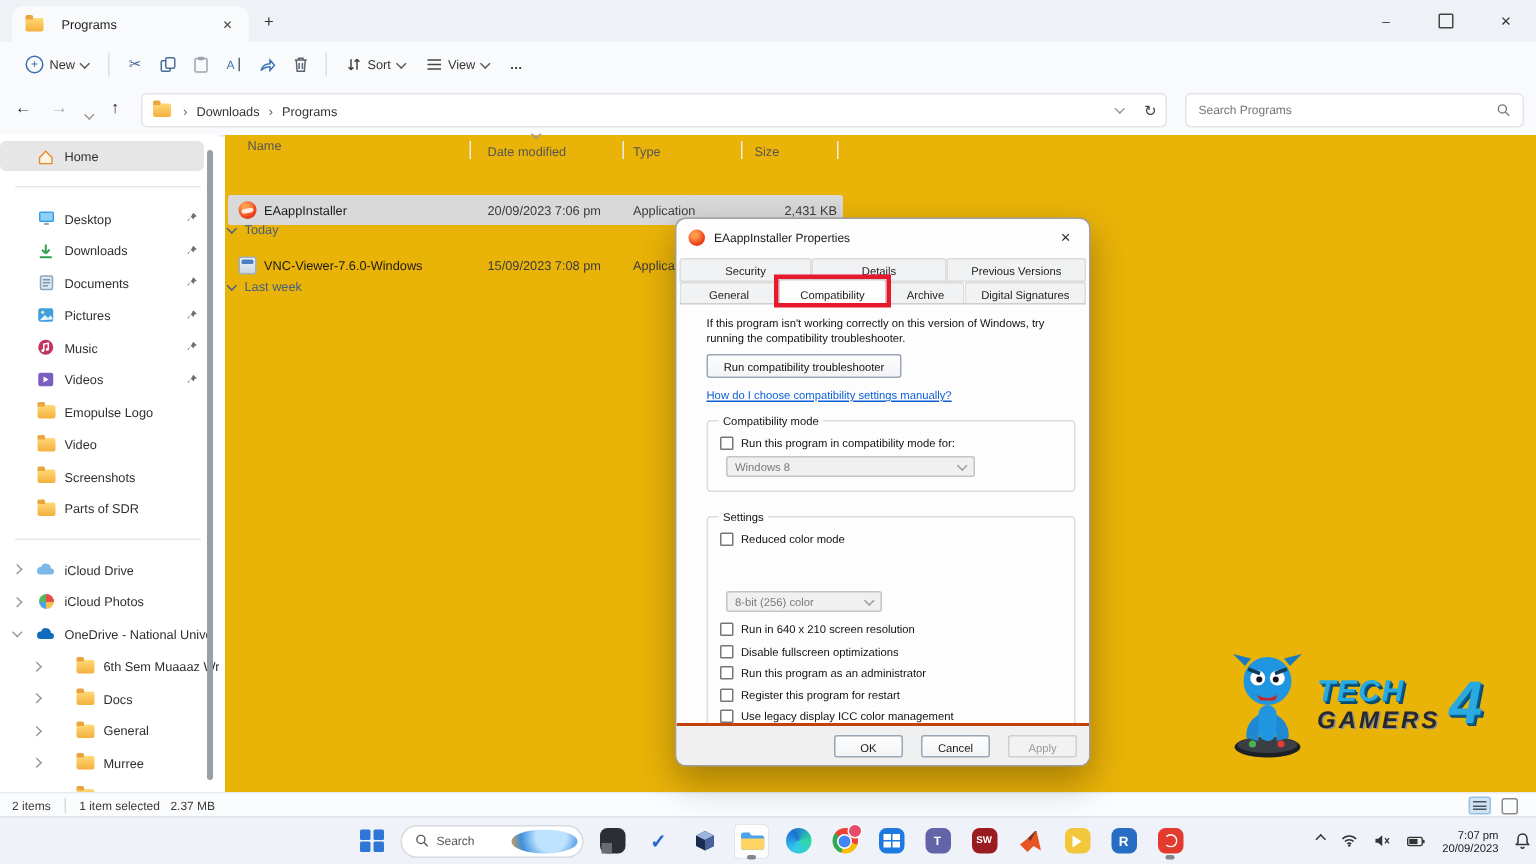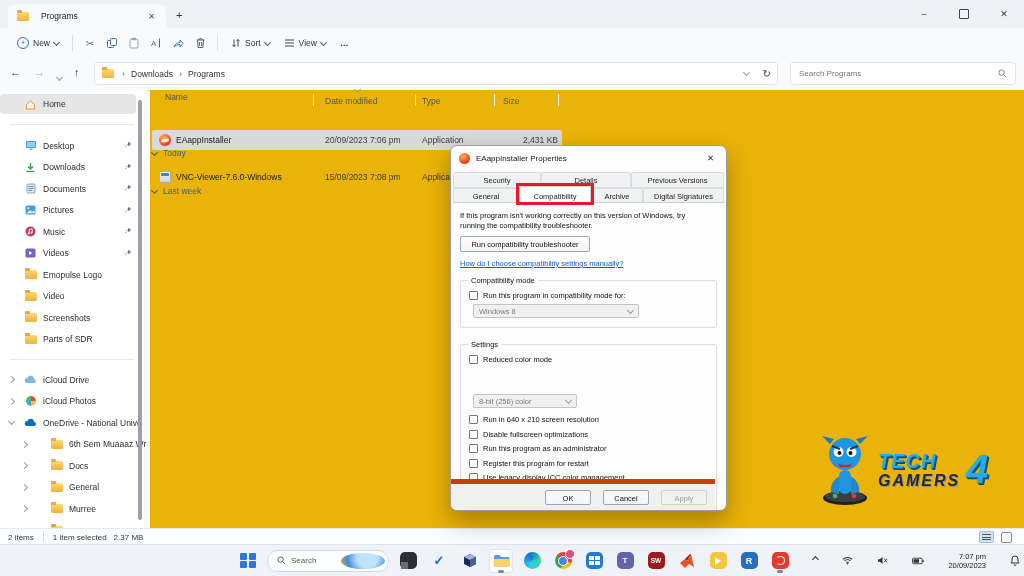--- a/index.html
+++ b/index.html
@@ -83,38 +83,38 @@
     background:radial-gradient(circle at 38% 32%,#ff9a4d 0 18%,#f0491f 60%,#c21e14 100%);}
   .dtitle .dx{margin-left:auto;font-size:8.5px;color:#333;padding:2px 4px;}
   .tabs{padding:2px 2px 0 2px;position:relative;}
   .trow{display:flex;}
   .dtab{background:#f1f2f3;border:1px solid #dcdcdc;border-bottom:none;text-align:center;padding:2.5px 0;color:#222;
     box-sizing:border-box;border-radius:2px 2px 0 0;}
   .trow1 .dtab{border-bottom:1px solid #dcdcdc;}
   .tabline{position:absolute;left:2px;right:2px;bottom:0;height:1px;background:#cfcfcf;}
   .dtab.active{position:relative;background:#fdfdfd;border-color:#cfcfcf;z-index:2;margin-top:-2px;padding-top:4.5px;}
   .redbox{position:absolute;left:-4px;right:-4px;top:-4px;bottom:-2px;border:3px solid #e8192c;z-index:6;pointer-events:none;}
-  .dbody{padding:6px 9px 0 9px;position:relative;color:#111;}
+  .dbody{padding:6px 9px 0 20px;position:relative;color:#111;}
   .intro{line-height:9.5px;margin-top:2px;}
   .dbtn{display:block;background:linear-gradient(#fdfdfd,#f3f4f6);border:1px solid #9aa7b5;border-radius:2px;
     font-size:7.5px;color:#111;text-align:center;box-sizing:border-box;font-family:"Liberation Sans",sans-serif;}
   #btn-trouble{width:130px;height:16px;line-height:14px;margin-top:6px;}
   .dlink{display:inline-block;margin-top:7px;color:#0b5fd7;text-decoration:underline;}
   .groupbox{position:relative;border:1px solid #dcdcdc;border-radius:3px;margin-top:12px;padding:10px 8px 7px 8px;}
   .glabel{position:absolute;top:-5px;left:7px;background:#fdfdfd;padding:0 3px;color:#111;}
   .cbrow{display:flex;align-items:center;gap:5px;margin-bottom:4px;}
   .cb{width:7px;height:7px;border:1px solid #767676;background:#fff;border-radius:1px;flex:none;}
   .combo{height:14px;border:1px solid #c4c4c4;background:#f0f0f0;color:#7a7a7a;display:flex;align-items:center;
     padding:0 5px;box-sizing:border-box;margin:2px 0 2px 4px;border-radius:2px;}
   .combo .spacer{flex:1;}
   #gb-settings .cbrow{margin-bottom:5.5px;}
   #btn-dpi{width:128px;height:15px;line-height:13px;margin:3px 0 2px 5px;}
   #btn-allusers{width:130px;height:16px;margin-top:9px;display:flex;align-items:center;justify-content:center;gap:4px;}
   .shield{width:9px;height:10px;flex:none;}
-  .dfooter{position:absolute;left:0;right:11px;bottom:0;height:26px;background:#f0f0f0;border-top:5px solid #c2410c;
+  .dfooter{position:absolute;left:0;right:0;bottom:0;height:26px;background:#f0f0f0;border-top:2px solid #c2410c;
     display:flex;align-items:center;justify-content:flex-end;gap:12px;padding-right:8px;}
   .fbtn{width:46px;height:15px;line-height:13px;}
   .fbtn.disabled{color:#9a9a9a;border-color:#cfcfcf;background:#f2f2f2;}
   
   #wm{position:absolute;left:818px;top:428px;width:200px;height:82px;display:flex;align-items:center;z-index:5;}
   .wm-text{margin-left:6px;position:relative;}
   .wm-tech{font-size:20px;font-weight:bold;font-style:italic;color:#29abe2;letter-spacing:1px;line-height:24px;
     text-shadow:1px 1px 0 #0e5e8c,2px 2px 0 #0b4a70;}
   .wm-gamers{font-size:16px;font-weight:bold;font-style:italic;color:#26282b;letter-spacing:2px;line-height:16px;
     text-shadow:1px 1px 0 #8a8d90;}
@@ -124,21 +124,21 @@
   #taskbar{position:absolute;left:0;bottom:0;width:1024px;height:31px;background:#eff3f9;border-top:1px solid #e0e4e9;}
   #tb-center{position:absolute;left:236px;top:0;height:31px;display:flex;align-items:center;gap:7px;}
   .tbi{width:24px;height:24px;display:flex;align-items:center;justify-content:center;border-radius:4px;position:relative;flex:none;}
   .tbi.active{background:#fdfdfd;box-shadow:inset 0 0 0 1px #e2e6ea;}
   .runline{position:absolute;bottom:0px;left:9px;width:6px;height:2.5px;border-radius:2px;background:#7e868e;}
   .sq{border-radius:5px;width:17px;height:17px;display:flex;align-items:center;justify-content:center;color:#fff;font-weight:bold;}
   #tb-search{width:122px;height:22px;background:#fff;border:1px solid #d7dbe0;border-radius:11px;display:flex;align-items:center;padding:0 3px 0 9px;box-sizing:border-box;gap:5px;}
   #tb-search span{font-size:8px;color:#555;flex:1;}
   .bingimg{width:16px;height:16px;border-radius:50%;background:radial-gradient(circle at 60% 30%,#bfe3ff 0 35%,#3e8fdd 70%,#e8a23c 100%);}
   .badge{position:absolute;right:0px;top:0px;width:8px;height:8px;border-radius:50%;background:#e94b6b;border:1px solid #fff;}
-  #tray{position:absolute;right:4px;top:0;height:31px;display:flex;align-items:center;gap:24px;color:#1a1a1a;}
+  #tray{position:absolute;right:4px;top:0;height:31px;display:flex;align-items:center;gap:11px;color:#1a1a1a;}
   .clock{text-align:right;font-size:7.5px;line-height:9px;}
   .trayic{display:flex;align-items:center;justify-content:center;}
   .startgrid{display:grid;grid-template-columns:7px 7px;grid-template-rows:7px 7px;gap:1.5px;}
   .startgrid i{background:#3076d6;border-radius:1px;}
 </style>
 </head>
 <body>
 
 <div id="screen">
 

